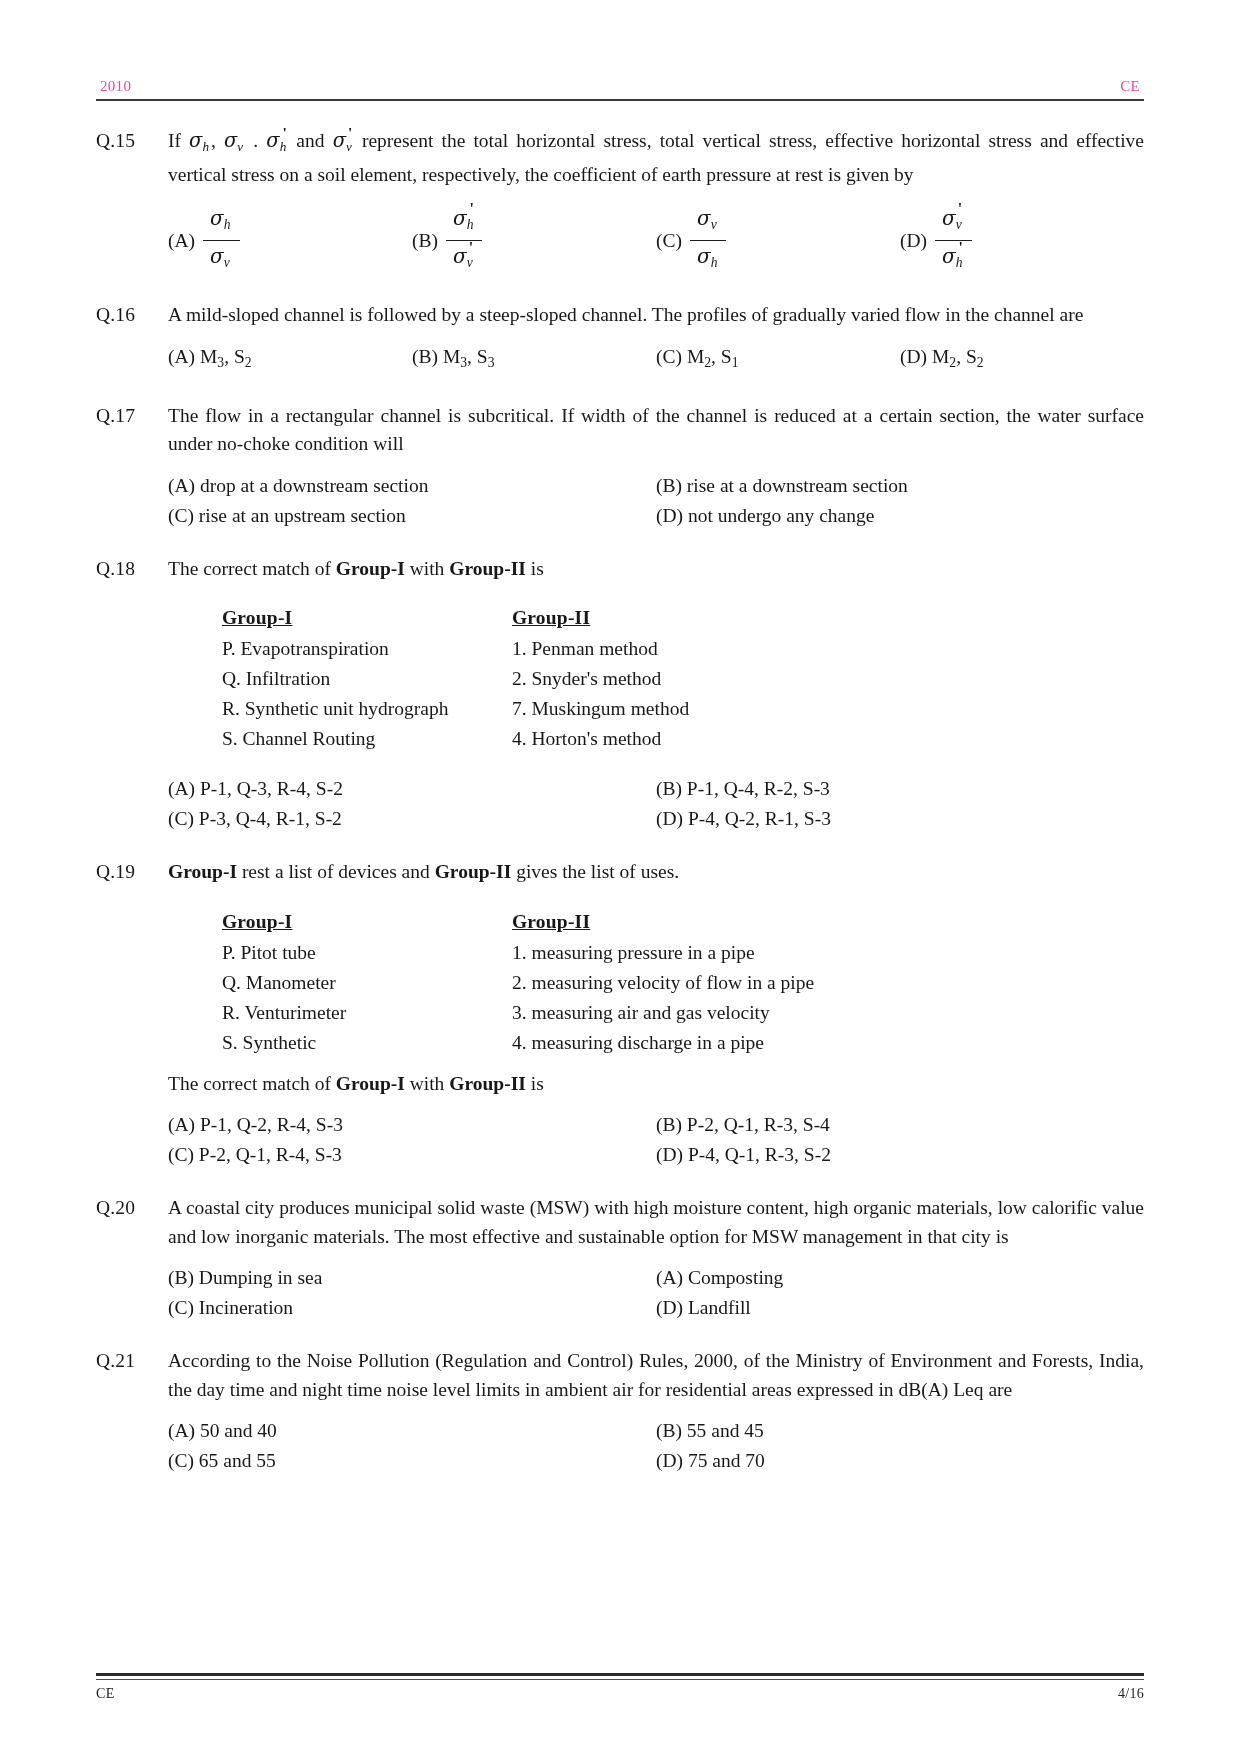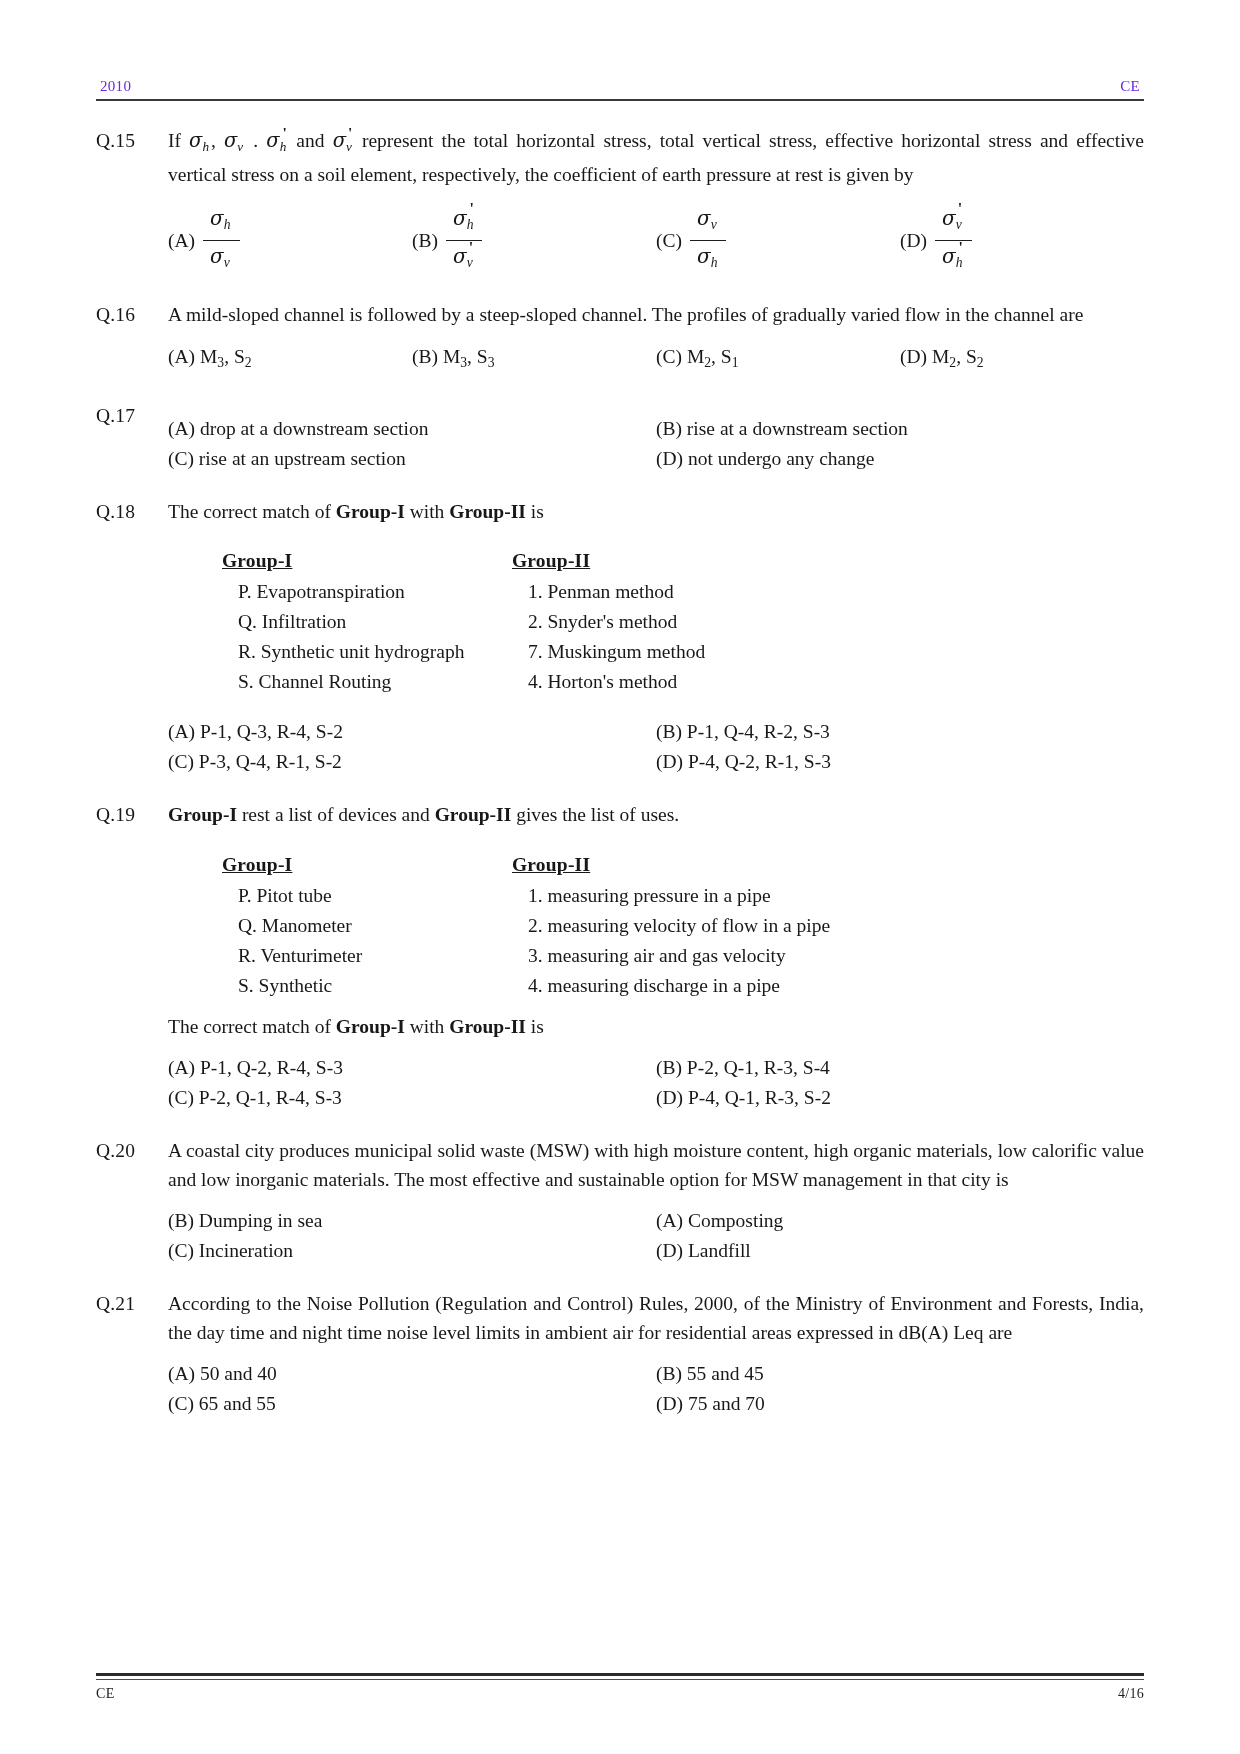--- a/index.html
+++ b/index.html
@@ -25,21 +25,21 @@
   }
 
   
   .page-header {
     display: flex;
     justify-content: space-between;
     align-items: flex-end;
     font-size: 15px;
     letter-spacing: 0.3px;
     padding: 0 4px 2px 4px;
-    color: #6d28d9;
+    color: #ec4899;
   }
   .header-rule {
     border-bottom: 2.2px solid #3a3a3a;
     margin: 2px 0 0 0;
     width: 100%;
   }
 
   
   .content {
     margin-top: 26px;
@@ -144,21 +144,21 @@
   }
   .group-col { }
   .group-col.colI { width: 290px; }
   .group-col.colII { }
   .group-head {
     font-weight: bold;
     text-decoration: underline;
     letter-spacing: 0.2px;
     margin-bottom: 1px;
   }
-  .group-item { white-space: nowrap; margin-left: 16px; }
+  .group-item { white-space: nowrap; }
 
   
   .page-footer {
     position: absolute;
     left: 96px;
     right: 96px;
     bottom: 52px;
   }
   .footer-rule-thick {
     border-bottom: 3px solid #2a2a2a;
@@ -247,20 +247,21 @@
           <div class="cell"><span>(D)</span> <span>M</span><span class="msub">2</span>, <span>S</span><span class="msub">2</span></div>
         </div>
       </div>
     </div>
 
     <div class="spacer-md"></div>
 
     <div class="qblock">
       <div class="qnum">Q.17</div>
       <div class="qbody">
+        <div class="qtext">The flow in a rectangular channel is subcritical. If width of the channel is reduced at a certain section, the water surface under no-choke condition will</div>
         <div class="spacer-sm"></div>
         <div class="opt-row opt-2">
           <div class="cell first">(A) drop at a downstream section</div>
           <div class="cell">(B) rise at a downstream section</div>
         </div>
         <div class="opt-row opt-2">
           <div class="cell first">(C) rise at an upstream section</div>
           <div class="cell">(D) not undergo any change</div>
         </div>
       </div>

